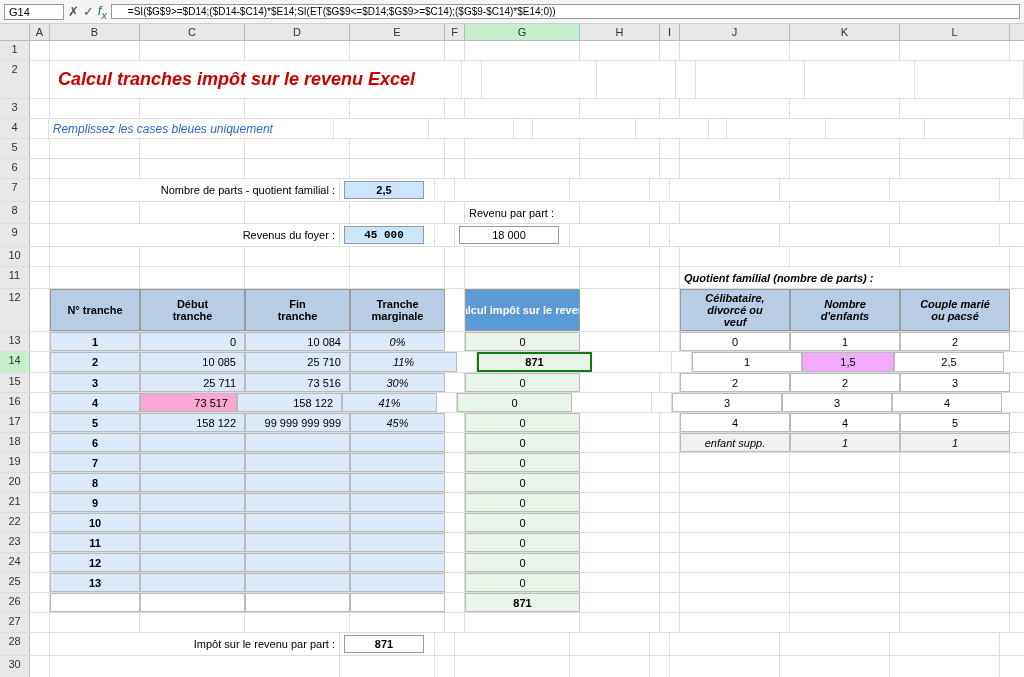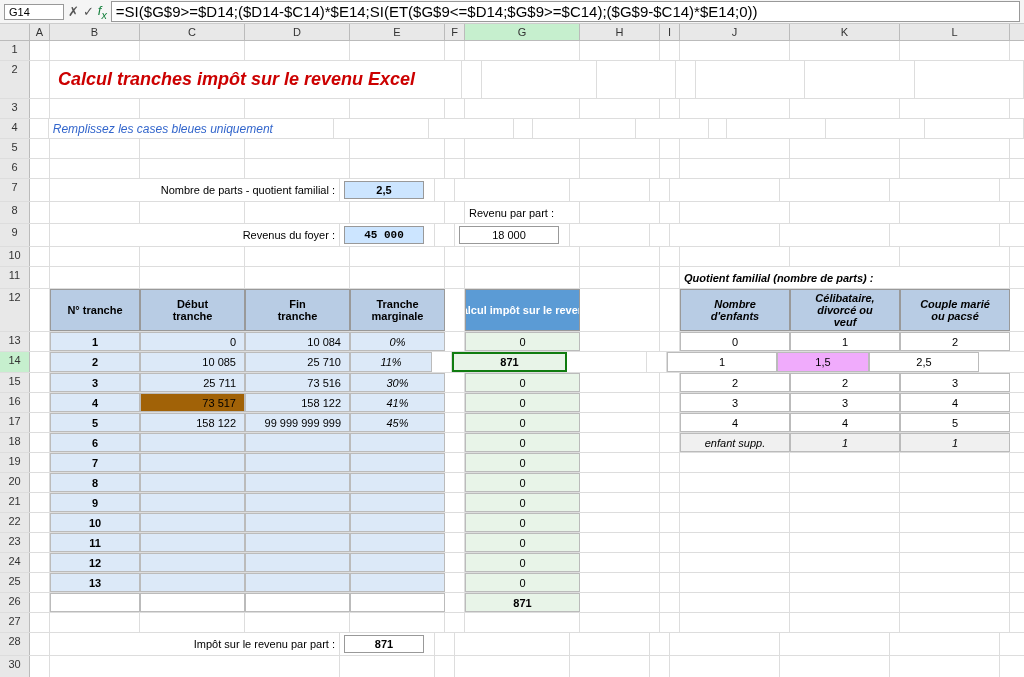--- a/index.html
+++ b/index.html
@@ -25,22 +25,22 @@
       padding: 1px 4px;
       font-size: 11px;
       background: #fff;
     }
     .formula-icons {
       display: flex; gap: 4px; align-items: center;
     }
     .formula-input {
       flex: 1;
       border: 1px solid #999;
-      padding: 1px 4px;
-      font-size: 15px;
+      padding: 1px 16px;
+      font-size: 10px;
       background: #fff;
     }
     .col-headers {
       display: flex;
       background: #e8e8e8;
       border-bottom: 1px solid #bbb;
       user-select: none;
     }
     .col-header {
       border-right: 1px solid #bbb;
@@ -354,22 +354,22 @@
     <div class="cell" style="width:90px; background:#b8cce4; border:1px solid #999; text-align:center; font-weight:bold; justify-content:center;">N° tranche</div>
     <div class="cell" style="width:105px; background:#b8cce4; border:1px solid #999; text-align:center; font-weight:bold; justify-content:center;">Début<br>tranche</div>
     <div class="cell" style="width:105px; background:#b8cce4; border:1px solid #999; text-align:center; font-weight:bold; justify-content:center;">Fin<br>tranche</div>
     <div class="cell" style="width:95px; background:#b8cce4; border:1px solid #999; text-align:center; font-weight:bold; justify-content:center;">Tranche<br>marginale</div>
     <div class="cell col-F"></div>
 
     <div class="cell" style="width:115px; background:#5b9bd5; color:#fff; border:1px solid #999; text-align:center; font-weight:bold; justify-content:center;">Calcul impôt sur le revenu</div>
     <div class="cell col-H"></div>
     <div class="cell col-I"></div>
 
+    <div class="cell" style="width:110px; background:#b8cce4; border:1px solid #999; text-align:center; font-weight:bold; justify-content:center; font-style:italic;">Célibataire,<br>divorcé ou<br>veuf</div>
     <div class="cell" style="width:110px; background:#b8cce4; border:1px solid #999; text-align:center; font-weight:bold; justify-content:center; font-style:italic;">Nombre<br>d'enfants</div>
-    <div class="cell" style="width:110px; background:#b8cce4; border:1px solid #999; text-align:center; font-weight:bold; justify-content:center; font-style:italic;">Célibataire,<br>divorcé ou<br>veuf</div>
     <div class="cell" style="width:110px; background:#b8cce4; border:1px solid #999; text-align:center; font-weight:bold; justify-content:center; font-style:italic;">Couple marié<br>ou pacsé</div>
   </div>
 
   <div class="grid-row" style="min-height:20px;">
     <div class="row-num">13</div>
     <div class="cell col-A"></div>
     <div class="cell" style="width:90px; background:#dce9f8; border:1px solid #bbb; justify-content:center; font-weight:bold;">1</div>
     <div class="cell" style="width:105px; background:#dce9f8; border:1px solid #bbb; justify-content:flex-end; padding-right:8px;">0</div>
     <div class="cell" style="width:105px; background:#dce9f8; border:1px solid #bbb; justify-content:flex-end; padding-right:8px;">10 084</div>
     <div class="cell" style="width:95px; background:#dce9f8; border:1px solid #bbb; justify-content:center; font-style:italic;">0%</div>
@@ -381,21 +381,21 @@
     <div class="cell" style="width:110px; background:#fff; border:1px solid #bbb; justify-content:center;">1</div>
     <div class="cell" style="width:110px; background:#fff; border:1px solid #bbb; justify-content:center;">2</div>
   </div>
 
   <div class="grid-row" style="min-height:20px;">
     <div class="row-num" style="background:#c6efce;">14</div>
     <div class="cell col-A"></div>
     <div class="cell" style="width:90px; background:#dce9f8; border:1px solid #bbb; justify-content:center; font-weight:bold;">2</div>
     <div class="cell" style="width:105px; background:#dce9f8; border:1px solid #bbb; justify-content:flex-end; padding-right:8px;">10 085</div>
     <div class="cell" style="width:105px; background:#dce9f8; border:1px solid #bbb; justify-content:flex-end; padding-right:8px;">25 710</div>
-    <div class="cell" style="width:82px; background:#dce9f8; border:1px solid #bbb; justify-content:center; font-style:italic;">11%</div>
+    <div class="cell" style="width:107px; background:#dce9f8; border:1px solid #bbb; justify-content:center; font-style:italic;">11%</div>
     <div class="cell col-F"></div>
     <div class="cell" style="width:115px; background:#e8f4e8; border:2px solid #107c10; justify-content:center; font-weight:bold;">871</div>
     <div class="cell col-H"></div>
     <div class="cell col-I"></div>
     <div class="cell" style="width:110px; background:#fff; border:1px solid #bbb; justify-content:center;">1</div>
     <div class="cell" style="width:92px; background:#f0abfc; border:1px solid #bbb; justify-content:center;">1,5</div>
     <div class="cell" style="width:110px; background:#fff; border:1px solid #bbb; justify-content:center;">2,5</div>
   </div>
 
   <div class="grid-row" style="min-height:20px;">
@@ -411,21 +411,21 @@
     <div class="cell col-I"></div>
     <div class="cell" style="width:110px; background:#fff; border:1px solid #bbb; justify-content:center;">2</div>
     <div class="cell" style="width:110px; background:#fff; border:1px solid #bbb; justify-content:center;">2</div>
     <div class="cell" style="width:110px; background:#fff; border:1px solid #bbb; justify-content:center;">3</div>
   </div>
 
   <div class="grid-row" style="min-height:20px;">
     <div class="row-num">16</div>
     <div class="cell col-A"></div>
     <div class="cell" style="width:90px; background:#dce9f8; border:1px solid #bbb; justify-content:center; font-weight:bold;">4</div>
-    <div class="cell" style="width:105px; background:#a16207; border:1px solid #bbb; justify-content:flex-end; padding-right:8px;">73 517</div>
+    <div class="cell" style="width:97px; background:#f9a8d4; border:1px solid #bbb; justify-content:flex-end; padding-right:8px;">73 517</div>
     <div class="cell" style="width:105px; background:#dce9f8; border:1px solid #bbb; justify-content:flex-end; padding-right:8px;">158 122</div>
     <div class="cell" style="width:95px; background:#dce9f8; border:1px solid #bbb; justify-content:center; font-style:italic;">41%</div>
     <div class="cell col-F"></div>
     <div class="cell" style="width:115px; background:#e8f4e8; border:1px solid #bbb; justify-content:center;">0</div>
     <div class="cell col-H"></div>
     <div class="cell col-I"></div>
     <div class="cell" style="width:110px; background:#fff; border:1px solid #bbb; justify-content:center;">3</div>
     <div class="cell" style="width:110px; background:#fff; border:1px solid #bbb; justify-content:center;">3</div>
     <div class="cell" style="width:110px; background:#fff; border:1px solid #bbb; justify-content:center;">4</div>
   </div>

